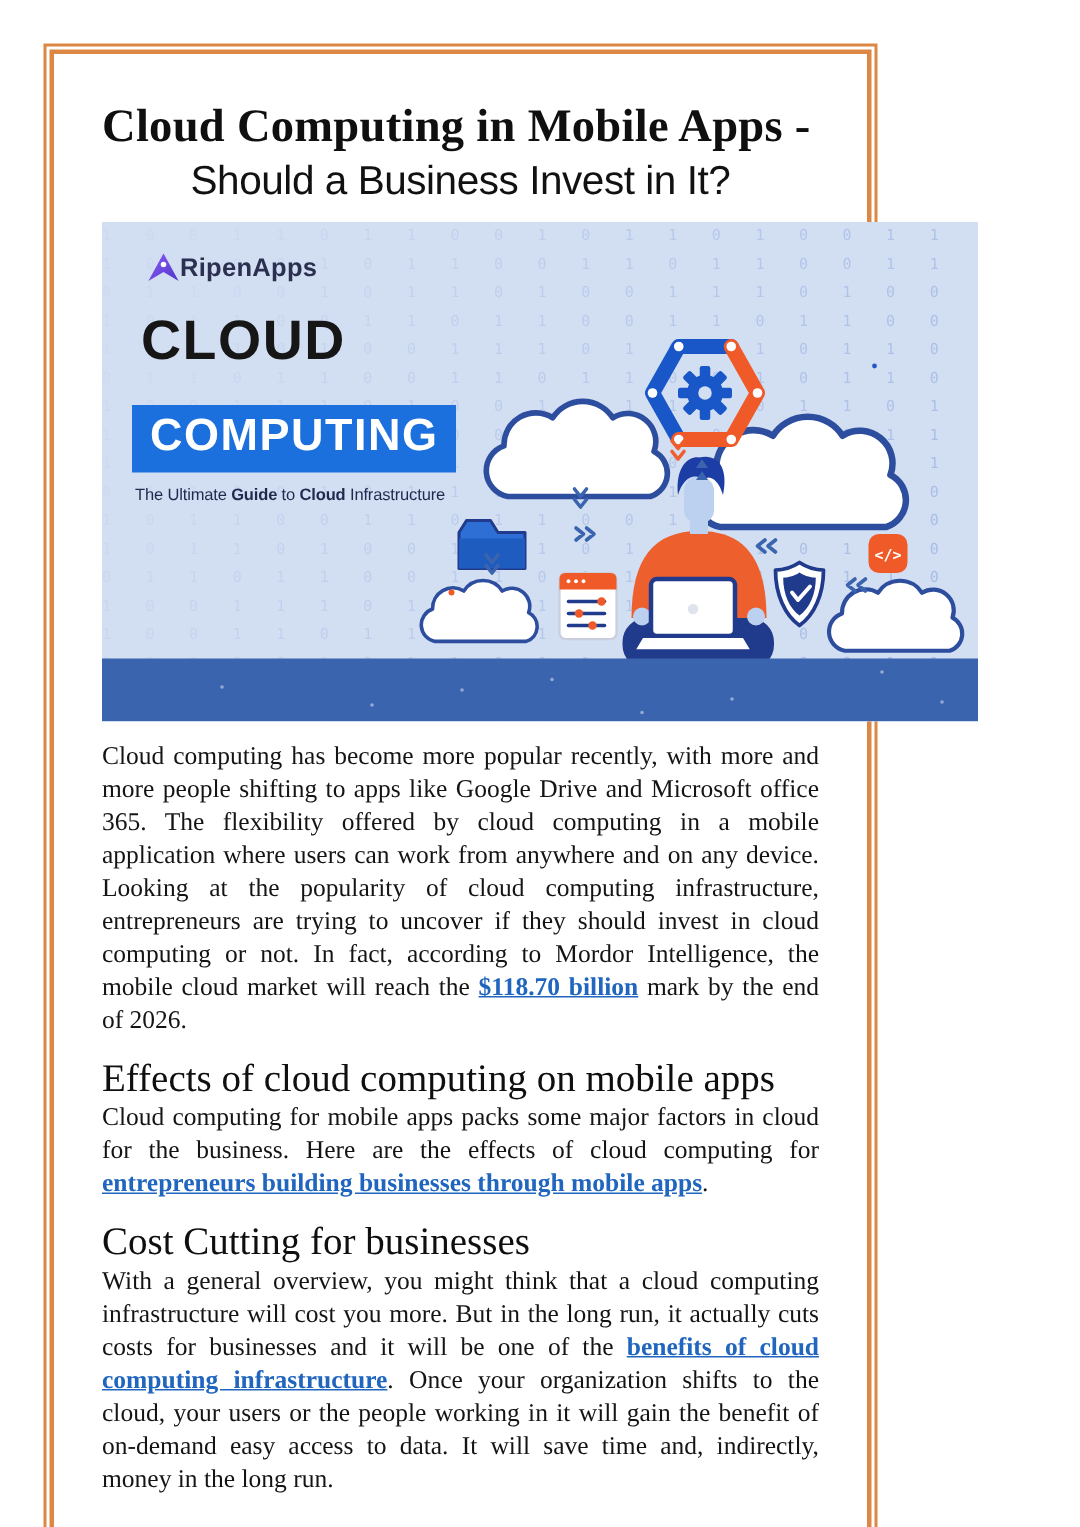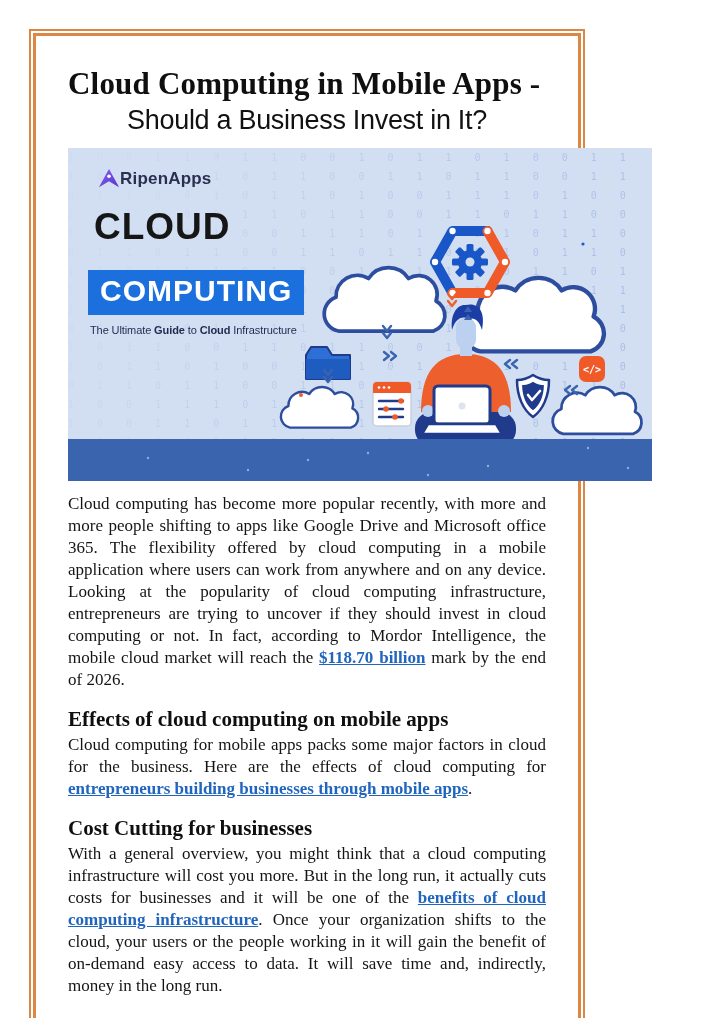--- a/index.html
+++ b/index.html
@@ -39,21 +39,21 @@
              color:#fff;font-family:"Liberation Sans",sans-serif;font-weight:800;
              font-size:30px;letter-spacing:1px;padding:4px 12px 7px 12px;}
   .tagline{position:absolute;left:22px;top:176px;z-index:2;
            font-family:"Liberation Sans",sans-serif;font-size:11px;font-weight:500;
            color:#1e2a4e;letter-spacing:-.1px;white-space:nowrap;}
   .tagline b{font-weight:800;}
   
   .article p{font-size:17px;line-height:22px;text-align:justify;margin-top:12px;}
   .article p.tight{margin-top:2px;}
   .article p.spaced{margin-top:22px;}
-  .article h2{font-size:21px;line-height:26px;font-weight:bold;margin-top:15px;color:#0f0f0f;}
+  .article h2{font-size:26px;line-height:26px;font-weight:normal;margin-top:15px;color:#0f0f0f;}
   .article a{color:var(--link);font-weight:bold;text-decoration:underline;cursor:pointer;}
   
   .cl{fill:#fff;stroke:var(--navy);stroke-width:3;stroke-linejoin:round;}
   .chev{fill:none;stroke:var(--ground);stroke-width:2.4;stroke-linecap:round;stroke-linejoin:round;}
   .chevO{stroke:var(--orange);}
 </style>
 </head>
 <body>
 
 <div class="frame">

